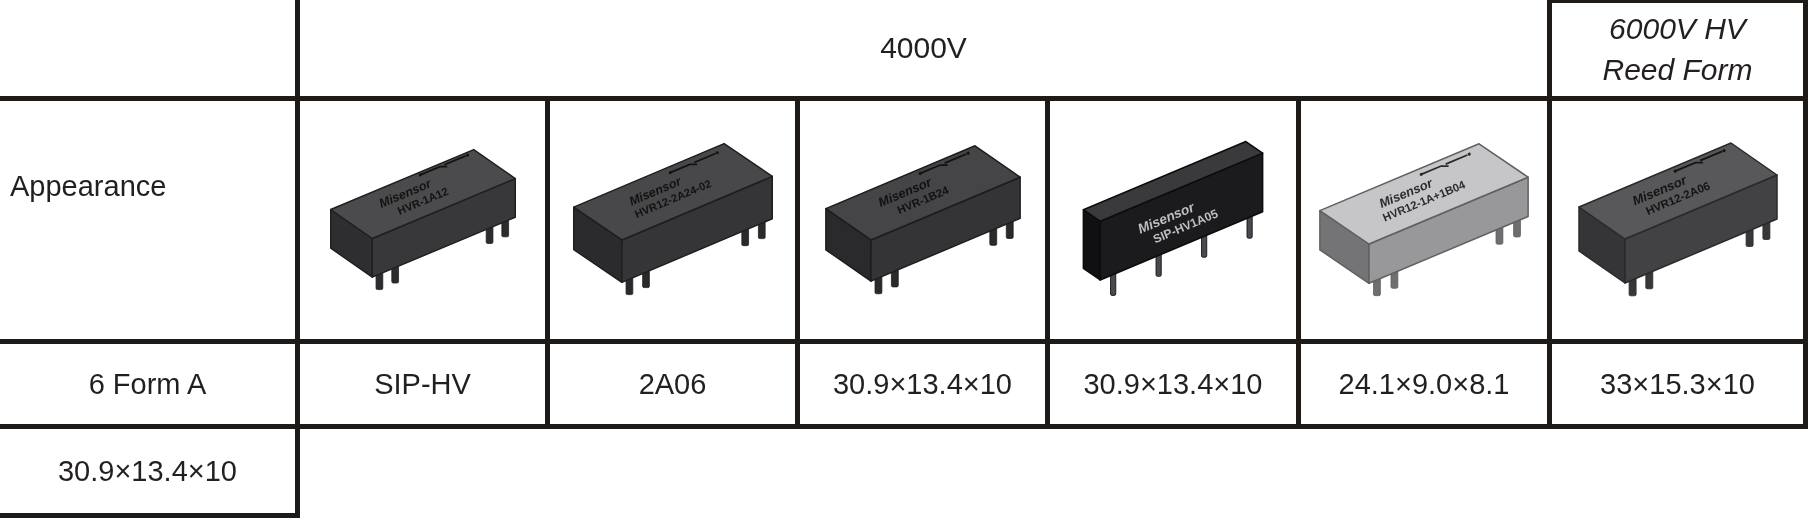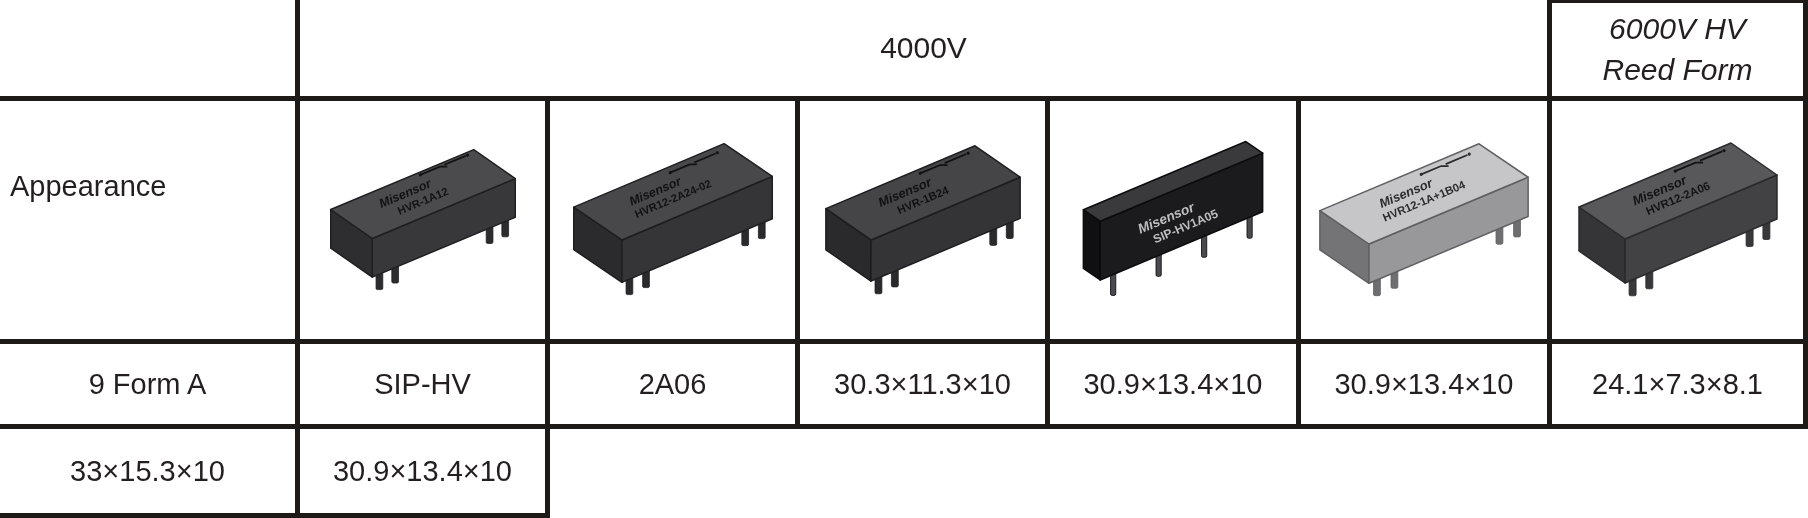--- a/index.html
+++ b/index.html
@@ -153,24 +153,23 @@
             <path d="M8 -16 h22 l7 3 m-2 -3 h24" stroke="#141414" stroke-width="1.8" fill="none"></path>
             <circle cx="8" cy="-16" r="1.6" fill="#141414"></circle>
             <circle cx="61" cy="-16" r="1.6" fill="#141414"></circle>
             <text x="-14" y="0" font-size="13" font-style="italic" font-weight="bold">Misensor</text>
             <text x="0" y="14" font-size="11.5" font-weight="bold">HVR12-2A06</text>
           </g>
         </svg>
       </div>
   </div>
 
-  <div class="cell br bb">9 Form A</div>
+  <div class="cell br bb">6 Form A</div>
   <div class="cell br bb">SIP-HV</div>
   <div class="cell br bb">2A06</div>
 
-  <div class="cell br bb">30.3×11.3×10</div>
   <div class="cell br bb">30.9×13.4×10</div>
   <div class="cell br bb">30.9×13.4×10</div>
-  <div class="cell br bb">24.1×7.3×8.1</div>
+  <div class="cell br bb">24.1×9.0×8.1</div>
   <div class="cell br bb">33×15.3×10</div>
   <div class="cell br bb">30.9×13.4×10</div>
 
 </div>
 
 </body></html>

